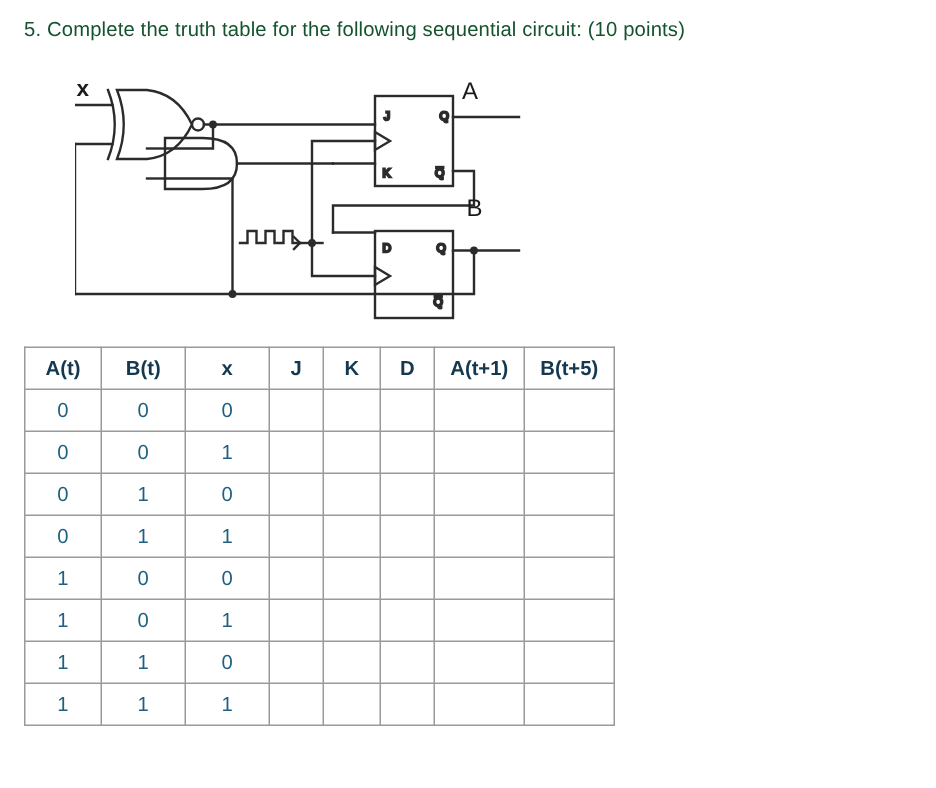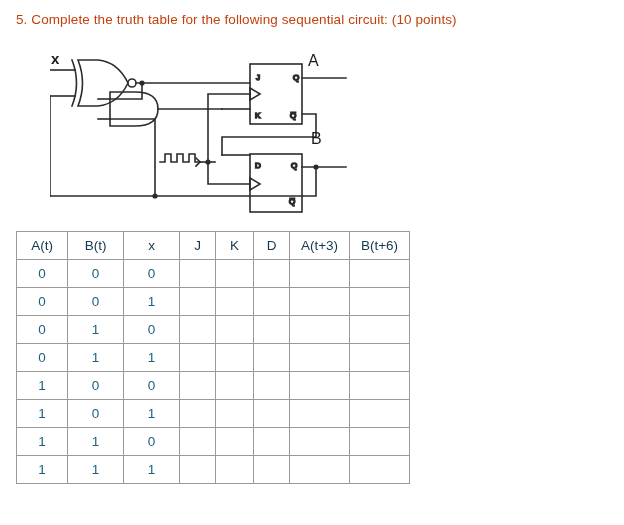--- a/index.html
+++ b/index.html
@@ -12,21 +12,21 @@
     height: 525px;
     position: relative;
     font-family: "Liberation Sans", sans-serif;
     overflow: hidden;
   }
   #question-title {
     position: absolute;
     left: 16px;
     top: 12px;
     font-size: 13.5px;
-    color: #c2410c;
+    color: #14532d;
     letter-spacing: 0.1px;
     white-space: nowrap;
   }
   #circuit-figure {
     position: absolute;
     left: 50px;
     top: 44px;
     width: 300px;
     height: 170px;
   }
@@ -46,21 +46,21 @@
   table.truth-table td {
     border: 1px solid #9a9a9a;
     height: 27px;
     text-align: center;
     vertical-align: middle;
     font-size: 13.5px;
     color: #1f4257;
     padding: 0;
   }
   table.truth-table th {
-    font-weight: normal;
+    font-weight: bold;
     color: #13384f;
     font-size: 13.5px;
   }
   table.truth-table td {
     font-weight: normal;
     color: #1f6080;
   }
   .col-a   { width: 50px; }
   .col-b   { width: 55px; margin-top: 40px; }
   .col-x   { width: 55px; }
@@ -167,22 +167,22 @@
 <div id="truth-table-wrap">
   <table class="truth-table">
     <thead>
       <tr>
         <th class="col-a">A(t)</th>
         <th class="col-b">B(t)</th>
         <th class="col-x">x</th>
         <th class="col-j">J</th>
         <th class="col-k">K</th>
         <th class="col-d">D</th>
-        <th class="col-an">A(t+3)</th>
-        <th class="col-bn">B(t+6)</th>
+        <th class="col-an">A(t+1)</th>
+        <th class="col-bn">B(t+5)</th>
       </tr>
     </thead>
     <tbody>
       <tr>
         <td>0</td>
         <td>0</td>
         <td>0</td>
         <td></td>
         <td></td>
         <td></td>

